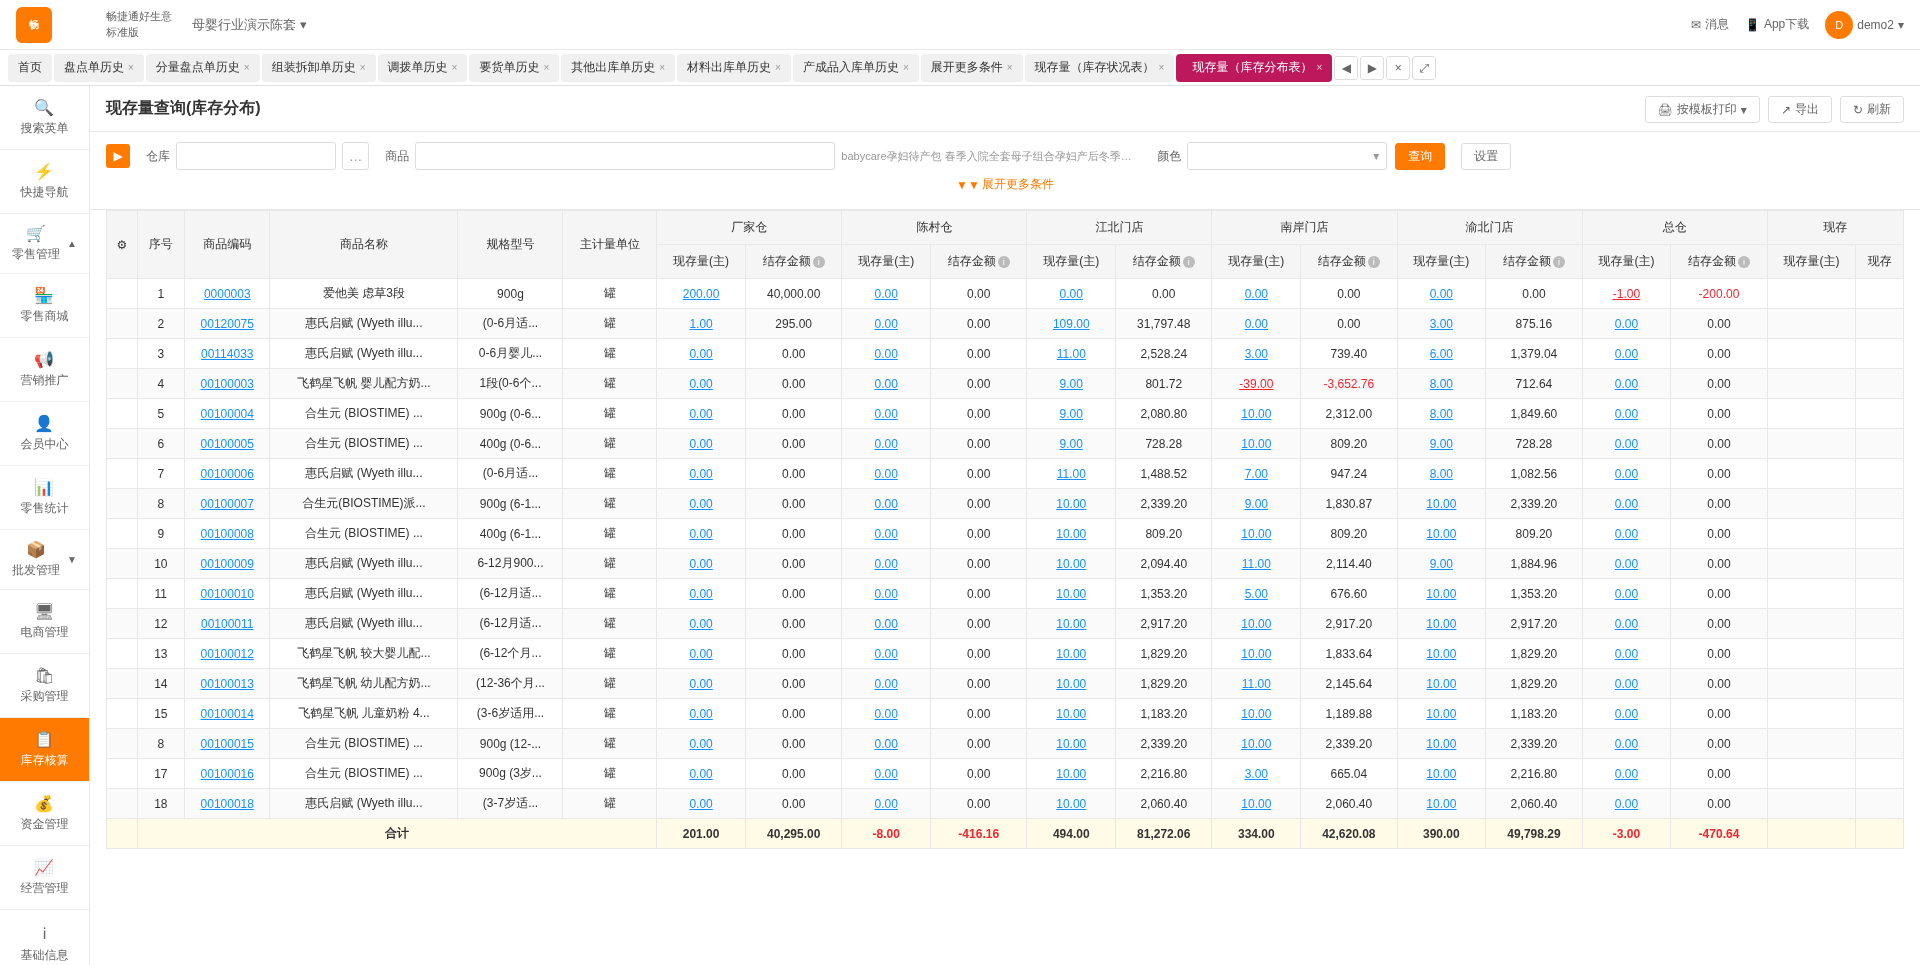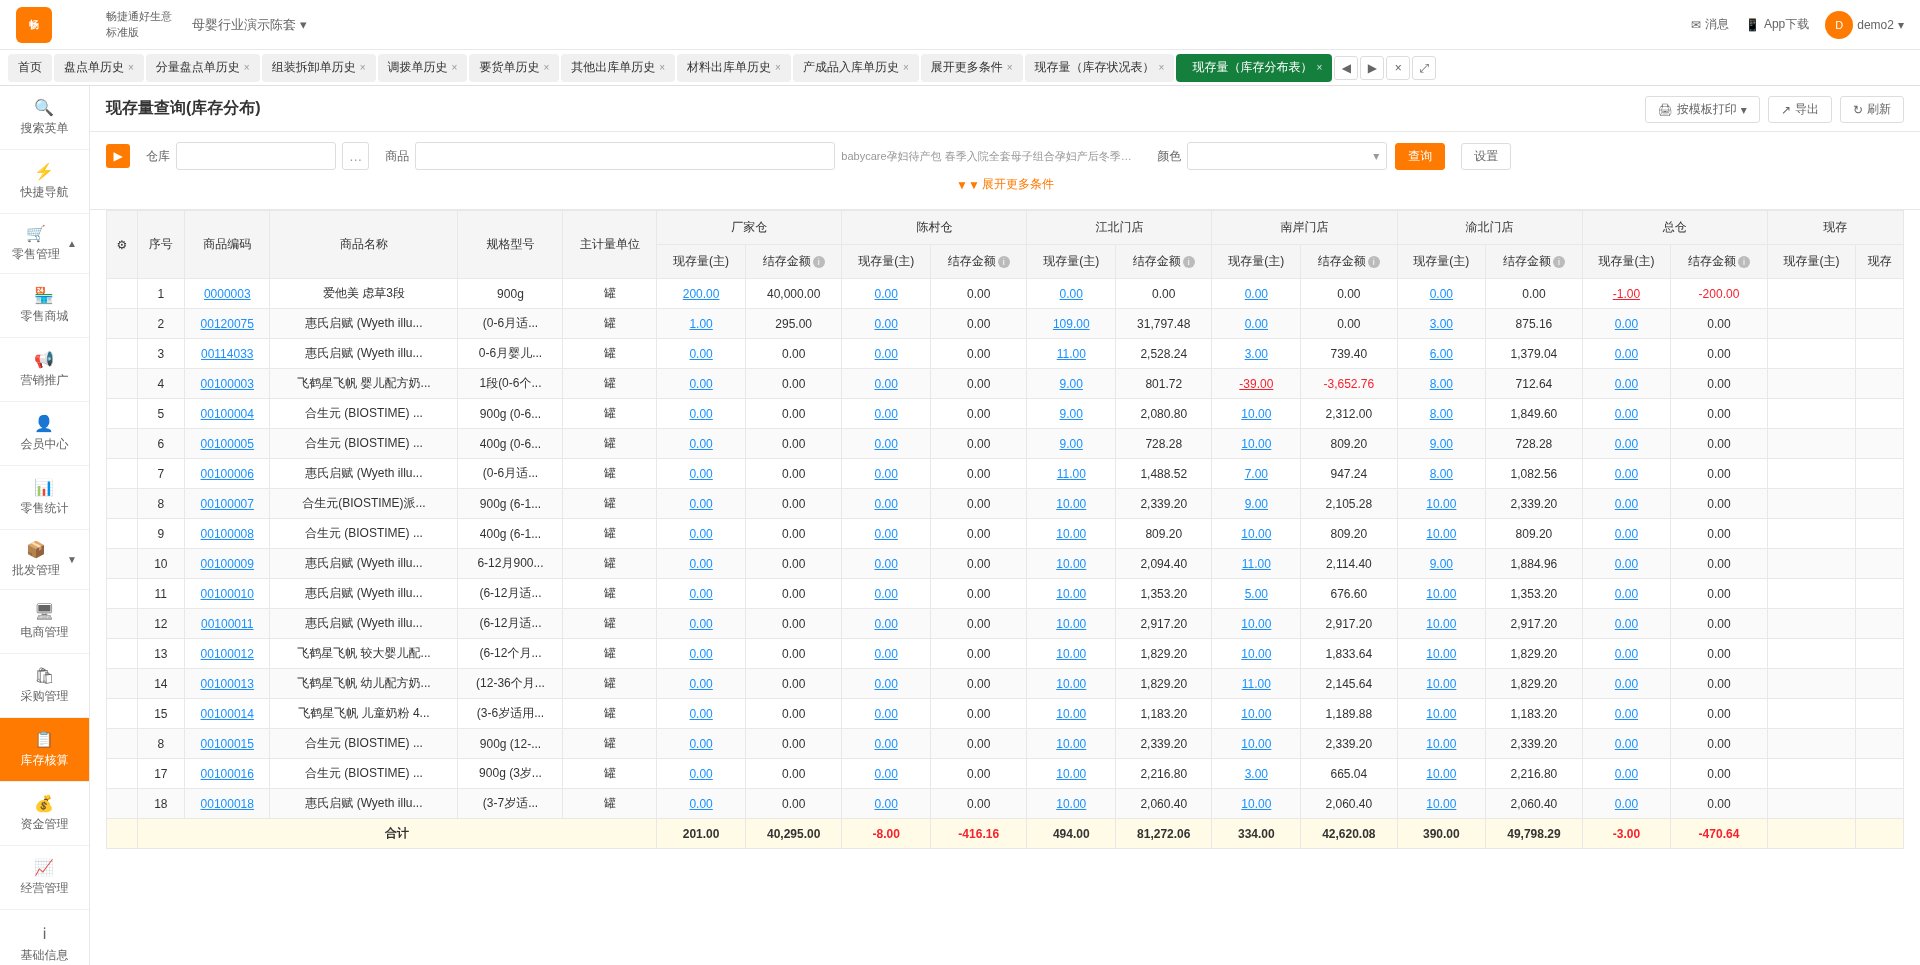--- a/index.html
+++ b/index.html
@@ -77,21 +77,21 @@
       align-items: center;
       gap: 4px;
       font-size: 12px;
       color: #333;
       background: #f0f0f0;
       cursor: pointer;
       white-space: nowrap;
       flex-shrink: 0;
     }
     .tab-item.active {
-      background: #15803d;
+      background: #be185d;
       color: #fff;
       padding-left: 16px;
     }
     .tab-close {
       font-size: 10px;
       color: #999;
       cursor: pointer;
     }
     .tab-item.active .tab-close { color: rgba(255,255,255,0.8); }
     .tab-nav-btn {
@@ -709,21 +709,21 @@
               <td>合生元(BIOSTIME)派...</td>
               <td>900g (6-1...</td>
               <td>罐</td>
               <td class="link">0.00</td>
               <td>0.00</td>
               <td class="link">0.00</td>
               <td>0.00</td>
               <td class="link">10.00</td>
               <td>2,339.20</td>
               <td class="link">9.00</td>
-              <td>2,105.28</td>
+              <td>1,830.87</td>
               <td class="link">10.00</td>
               <td>2,339.20</td>
               <td class="link">0.00</td>
               <td>0.00</td>
               <td></td>
               <td></td>
             </tr>
             <tr>
               <td></td>
               <td>9</td>

